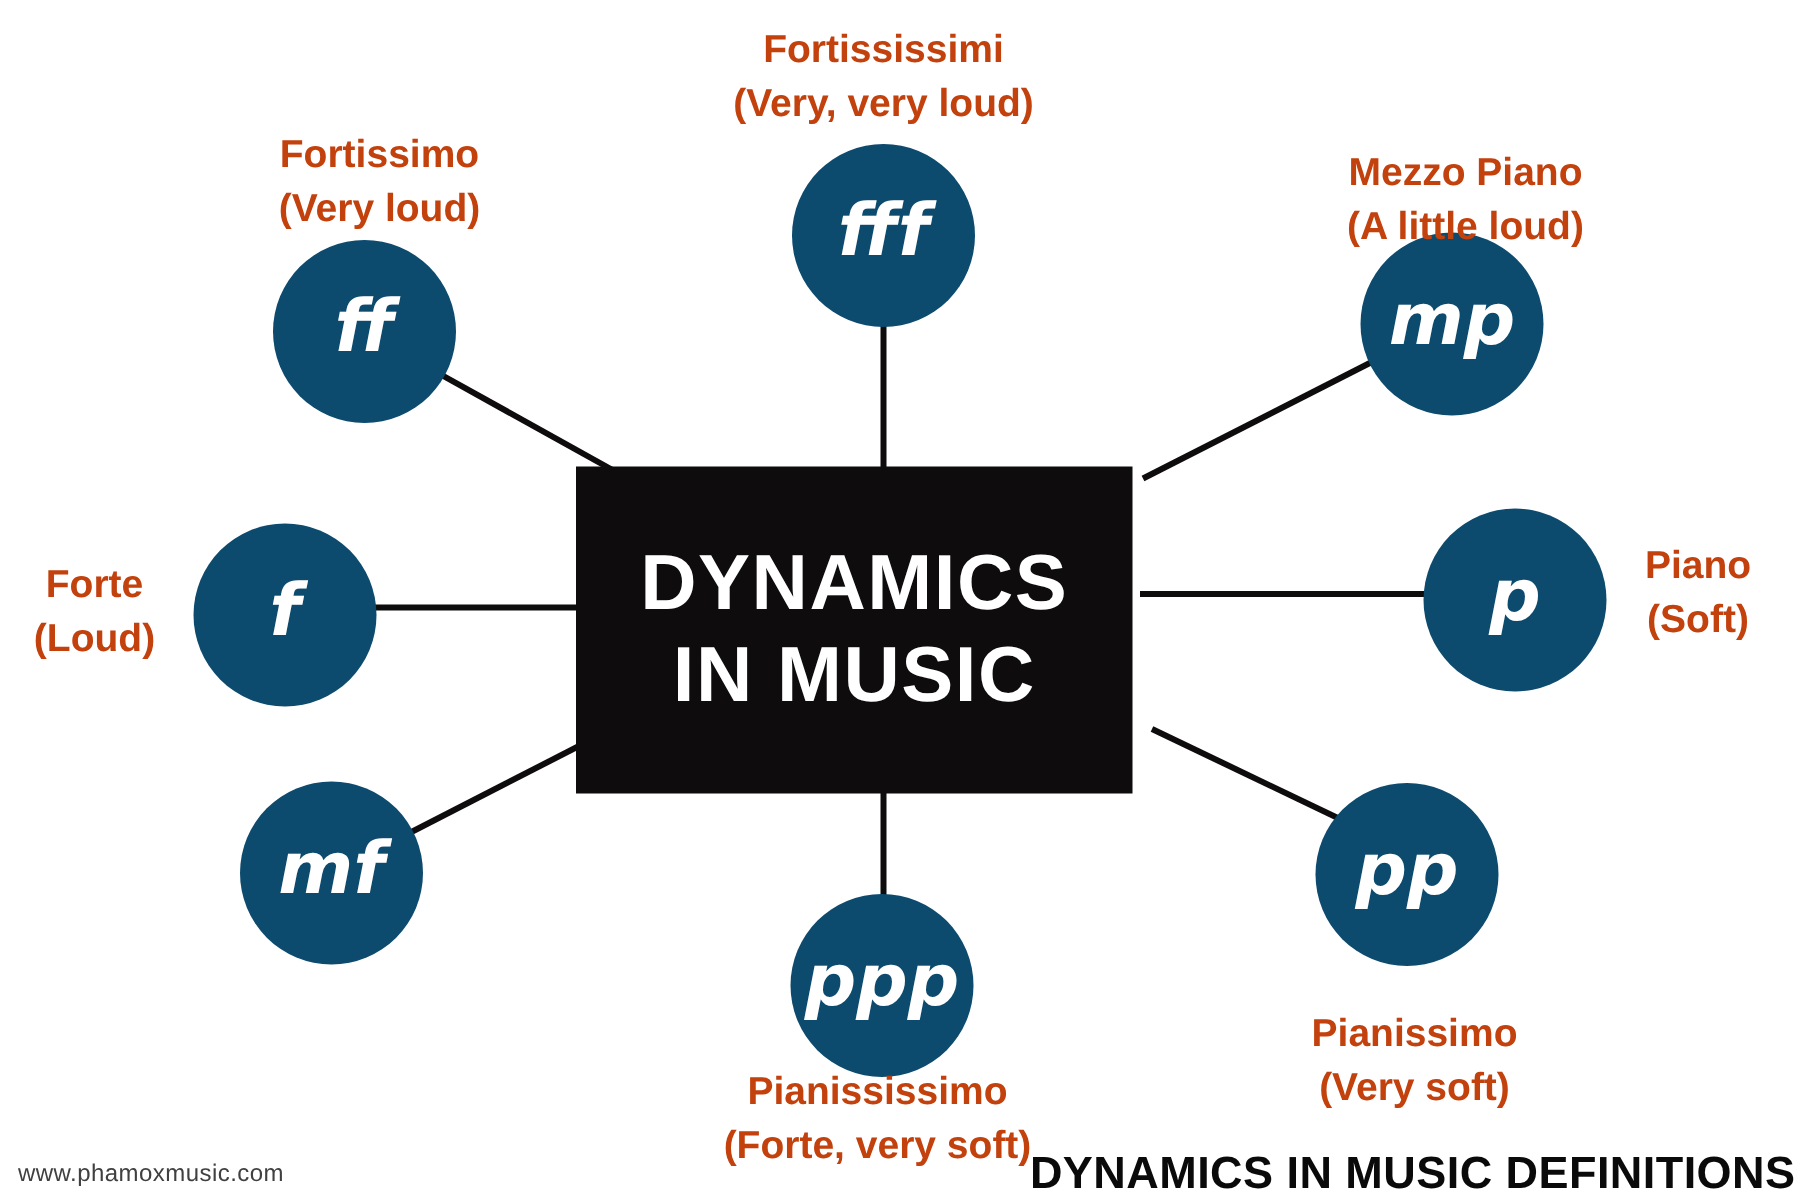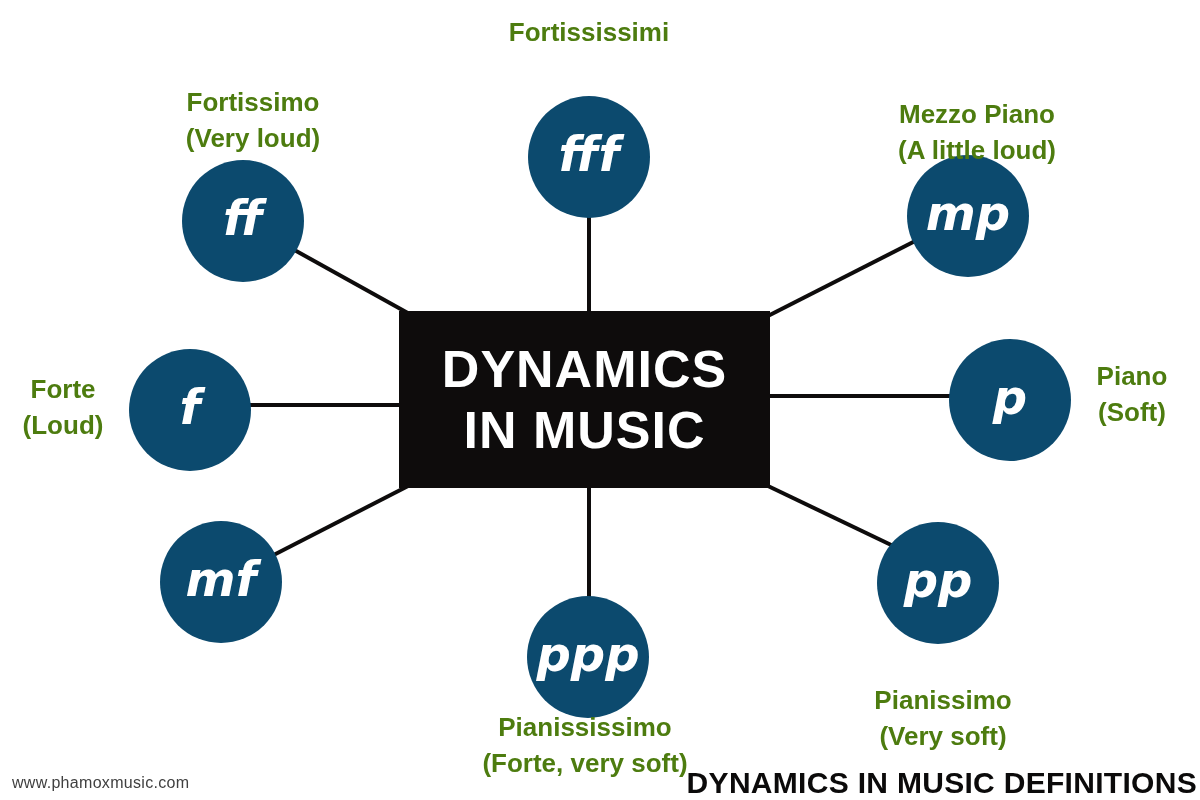--- a/index.html
+++ b/index.html
@@ -16,22 +16,22 @@
     overflow: hidden;
   }
   .connectors {
     position: absolute;
     left: 0; top: 0;
     width: 1200px; height: 800px;
     z-index: 1;
   }
   .center-box {
     position: absolute;
-    left: 399px; top: 311px;
-    width: 371px; height: 177px;
+    left: 384px; top: 311px;
+    width: 371px; height: 218px;
     background: #0e0c0c;
     z-index: 3;
     display: flex;
     flex-direction: column;
     align-items: center;
     justify-content: center;
   }
   .center-box .title-line {
     color: #ffffff;
     font-size: 52px;
@@ -56,21 +56,21 @@
     font-style: italic;
     font-weight: 700;
     font-size: 48px;
     line-height: 1;
     padding-bottom: 6px;
   }
   .node-label {
     position: absolute;
     z-index: 2;
     text-align: center;
-    color: #4d7c0f;
+    color: #c2410c;
     font-size: 26px;
     font-weight: 700;
     line-height: 36px;
     white-space: nowrap;
   }
   
   .c-fff { left: 528px; top:  96px; }
   .c-ff  { left: 182px; top: 160px; }
   .c-mp  { left: 907px; top: 155px; }
   .c-f   { left: 129px; top: 349px; }
@@ -79,21 +79,21 @@
   .c-ppp { left: 527px; top: 596px; }
   .c-pp  { left: 877px; top: 522px; }
   
   .l-fff { left: 379px; top:  14px; width: 420px; }
   .l-ff  { left:  93px; top:  84px; width: 320px; }
   .l-mp  { left: 807px; top:  96px; width: 340px; }
   .l-f   { left: -27px; top: 371px; width: 180px; }
   .l-p   { left:1042px; top: 358px; width: 180px; }
   .l-mf  { left:  50px; top: 663px; width: 320px; }
   .l-ppp { left: 395px; top: 709px; width: 380px; }
-  .l-pp  { left: 793px; top: 670px; width: 300px; margin-top: 12px; }
+  .l-pp  { left: 793px; top: 670px; width: 300px; }
   .footer-site {
     position: absolute;
     left: 12px; top: 774px;
     font-size: 16px;
     font-weight: 400;
     color: #404040;
     z-index: 2;
     letter-spacing: 0.3px;
   }
   .footer-caption {
@@ -126,20 +126,21 @@
   <div class="center-box">
     <div class="title-line">DYNAMICS</div>
     <div class="title-line">IN MUSIC</div>
   </div>
 
   <div class="node-circle c-fff">
     <span class="node-symbol">fff</span>
   </div>
   <div class="node-label l-fff">
     <div>Fortississimi</div>
+    <div>(Very, very loud)</div>
   </div>
 
   <div class="node-circle c-ff">
     <span class="node-symbol">ff</span>
   </div>
   <div class="node-label l-ff">
     <div>Fortissimo</div>
     <div>(Very loud)</div>
   </div>
 

